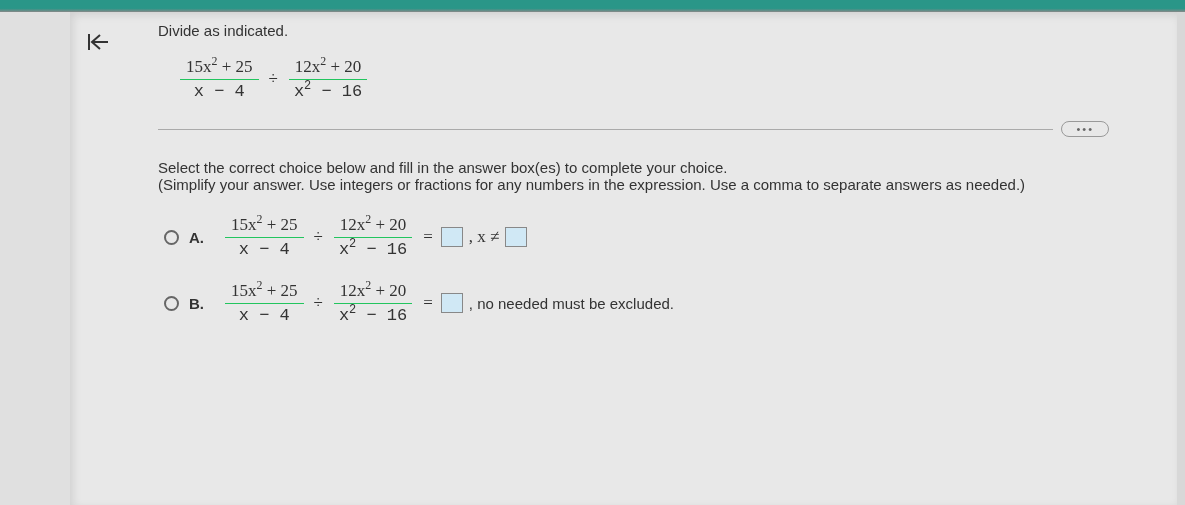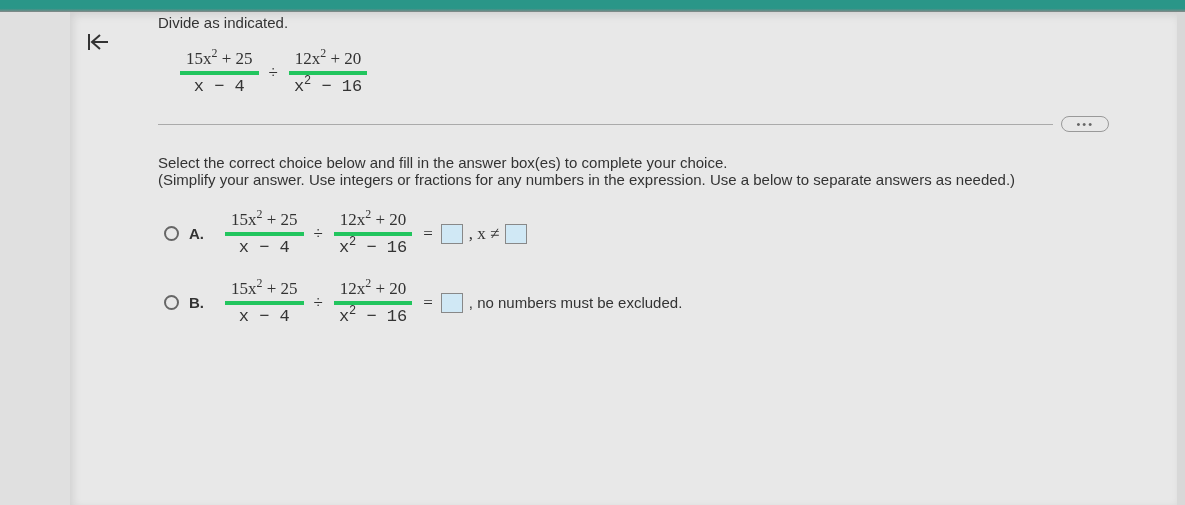--- a/index.html
+++ b/index.html
@@ -23,21 +23,21 @@
       height: 12px;
       background: linear-gradient(to bottom, #2a9688 0%, #2a9688 70%, #888 100%);
     }
     .content-area {
       position: absolute;
       top: 12px;
       left: 70px;
       right: 8px;
       bottom: 0;
       background: #e8e8e8;
-      padding: 2px 28px;
+      padding: 10px 28px;
       box-shadow: inset 3px 3px 8px rgba(0,0,0,0.1);
     }
     .sidebar {
       position: absolute;
       top: 12px;
       left: 0;
       width: 70px;
       height: calc(100% - 12px);
       background: #e0e0e0;
     }
@@ -74,21 +74,21 @@
       font-size: 17px;
     }
     .fraction {
       display: inline-flex;
       flex-direction: column;
       align-items: center;
       vertical-align: middle;
       margin: 0 4px;
     }
     .fraction .num {
-      border-bottom: 4px solid #22c55e;
+      border-bottom: 1px solid #22c55e;
       padding: 2px 6px;
       white-space: nowrap;
     }
     .fraction .den {
       padding: 2px 6px;
       white-space: nowrap;
       font-family: Liberation Mono, monospace;
     }
     .plus {
       margin: 0 6px;
@@ -202,21 +202,21 @@
         <span class="den">x<sup>2</sup> − 16</span>
       </span>
     </div>
 
     <div class="divider-row">
       <div class="divider-line"></div>
       <div class="divider-pill">•••</div>
     </div>
 
     <div class="prompt">Select the correct choice below and fill in the answer box(es) to complete your choice.</div>
-    <div class="hint">(Simplify your answer. Use integers or fractions for any numbers in the expression. Use a below to separate answers as needed.)</div>
+    <div class="hint">(Simplify your answer. Use integers or fractions for any numbers in the expression. Use a comma to separate answers as needed.)</div>
 
     <div class="choice-row">
       <div class="radio"></div>
       <div class="choice-label">A.</div>
       <div class="choice-math">
         <span class="fraction">
           <span class="num">15x<sup>2</sup> + 25</span>
           <span class="den">x − 4</span>
         </span>
         <span class="plus">÷</span>
@@ -239,18 +239,18 @@
           <span class="num">15x<sup>2</sup> + 25</span>
           <span class="den">x − 4</span>
         </span>
         <span class="plus">÷</span>
         <span class="fraction">
           <span class="num">12x<sup>2</sup> + 20</span>
           <span class="den">x<sup>2</sup> − 16</span>
         </span>
         <span class="eq">=</span>
         <span class="input-box"></span>
-        <span class="tail-text">, no numbers must be excluded.</span>
+        <span class="tail-text">, no needed must be excluded.</span>
       </div>
     </div>
 
   </div>
 </div>
 
 </body></html>

